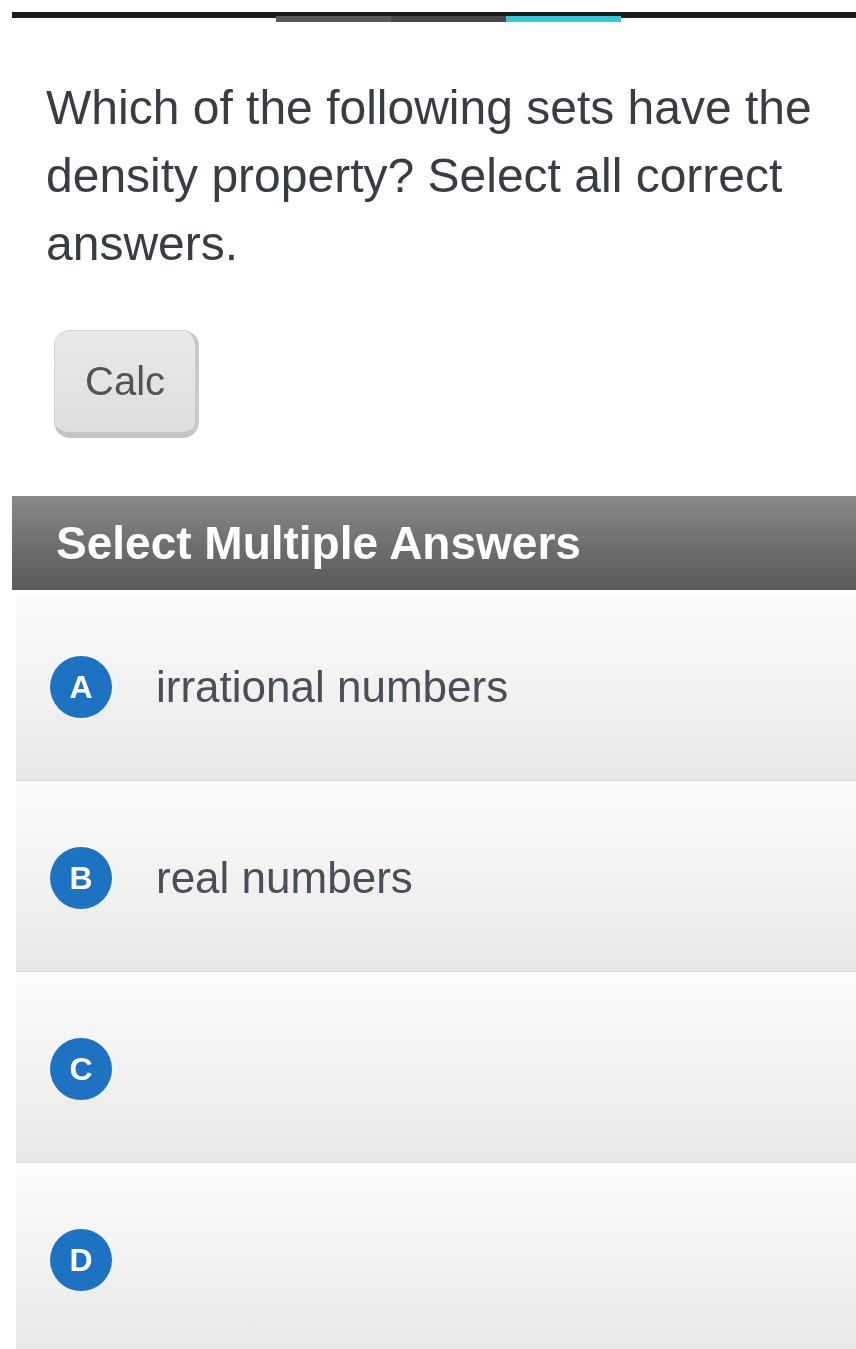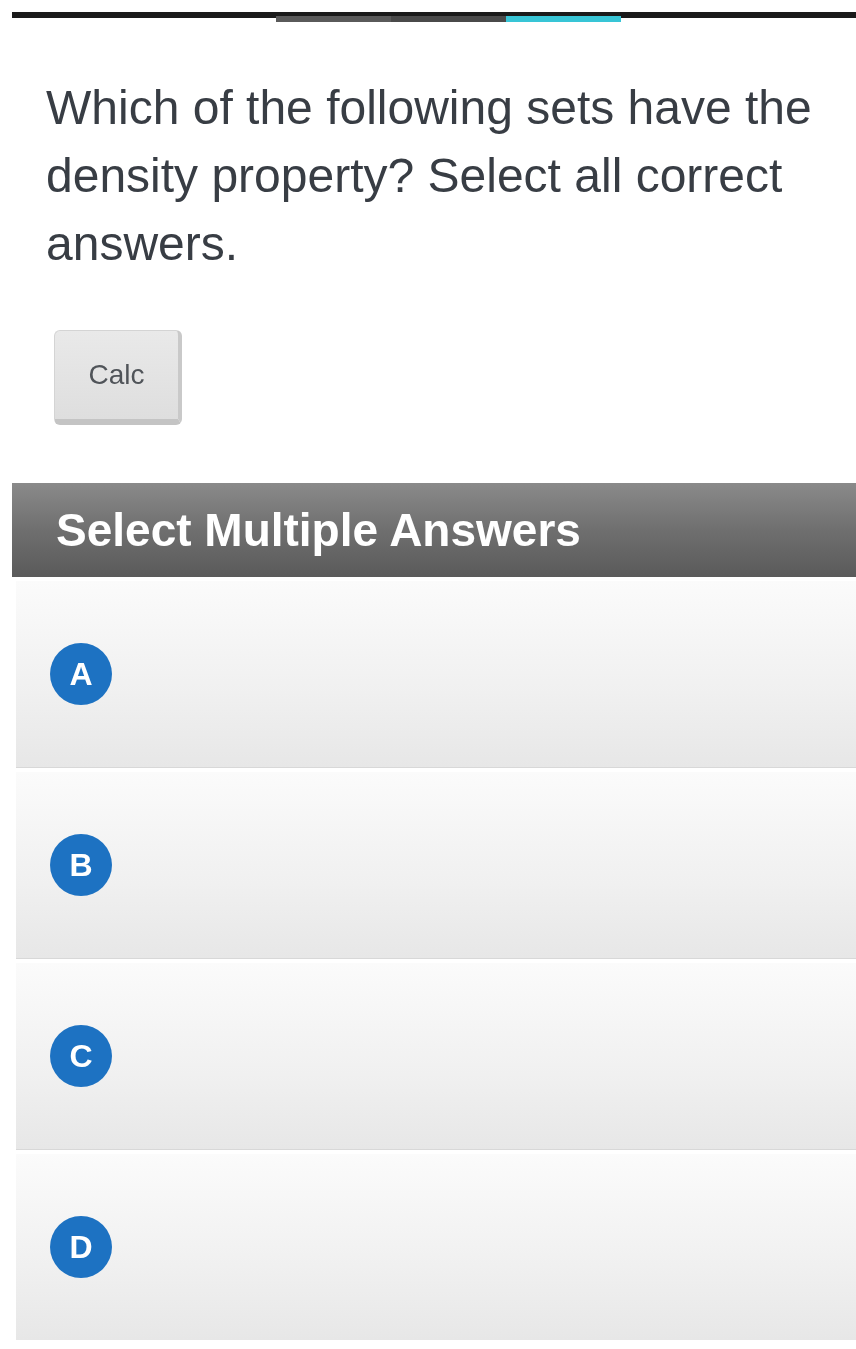--- a/index.html
+++ b/index.html
@@ -21,27 +21,27 @@
     font-size: 48px;
     line-height: 1.42;
     color: #383d44;
     font-weight: 400;
   }
   .calc-wrap { padding: 0 0 50px 38px; }
   .calc-btn {
     display: inline-block;
     min-width: 128px;
     padding: 28px 30px;
-    font-size: 28px;
+    font-size: 40px;
     color: #505459;
     background: linear-gradient(to bottom, #e9e9e9, #dedede);
     border: 1px solid #d4d4d4;
     border-right: 4px solid #c9c9c9;
     border-bottom: 6px solid #c4c4c4;
-    border-radius: 6px;
+    border-radius: 16px;
     text-align: center;
     cursor: pointer;
     font-family: inherit;
   }
   .instruction-bar {
     background: linear-gradient(to bottom, #8a8a8a 0%, #6f6f6f 50%, #5a5a5a 100%);
     color: #fff;
     font-size: 46px;
     font-weight: 700;
     padding: 20px 44px;
@@ -90,23 +90,25 @@
 
 <div class="calc-wrap">
   <button class="calc-btn">Calc</button>
 </div>
 
 <div class="instruction-bar">Select Multiple Answers</div>
 
 <div class="answers">
   <div class="answer-row">
     <div class="letter-circle">A</div>
+    <div class="answer-text">irrational numbers</div>
   </div>
   <div class="answer-row">
     <div class="letter-circle">B</div>
+    <div class="answer-text">real numbers</div>
   </div>
   <div class="answer-row">
     <div class="letter-circle">C</div>
   </div>
   <div class="answer-row">
     <div class="letter-circle">D</div>
   </div>
 </div>
 
 </body></html>

